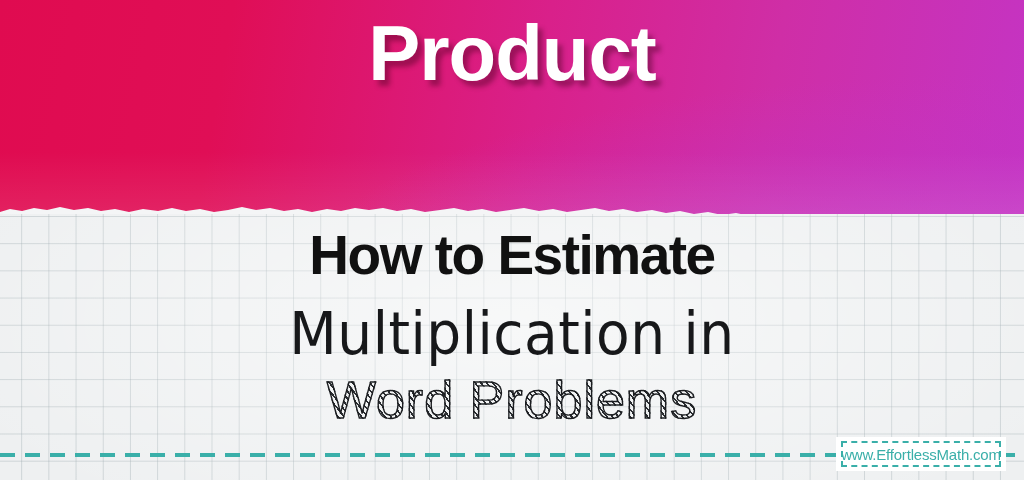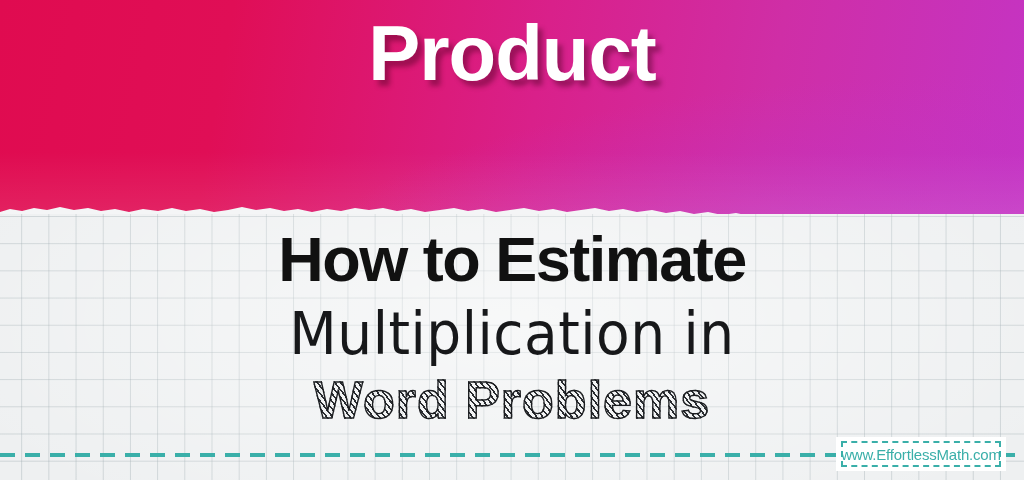--- a/index.html
+++ b/index.html
@@ -83,38 +83,38 @@
   
   .body-line {
     position: absolute;
     width: 1024px;
     text-align: center;
     white-space: nowrap;
     line-height: 1;
   }
   .line-estimate {
     top: 228px;
-    font-size: 63px;
+    font-size: 55px;
     font-weight: bold;
     color: #111111;
     letter-spacing: -1.5px;
   }
   .line-multiplication {
     top: 307px;
     font-size: 55px;
     font-weight: normal;
     color: #17181a;
     font-family: "DejaVu Sans", sans-serif;
     letter-spacing: 0.5px;
     transform: scaleY(1.06);
   }
   .line-word-problems {
     top: 374px;
     font-size: 52px;
-    font-weight: bold;
+    font-weight: normal;
     letter-spacing: 1px;
     color: transparent;
     -webkit-text-stroke: 1.4px #1b1d20;
     background-image: repeating-linear-gradient(
       52deg,
       #2a2d31 0px, #2a2d31 1.6px,
       rgba(255,255,255,0) 1.6px, rgba(255,255,255,0) 4.6px
     );
     -webkit-background-clip: text;
     background-clip: text;

